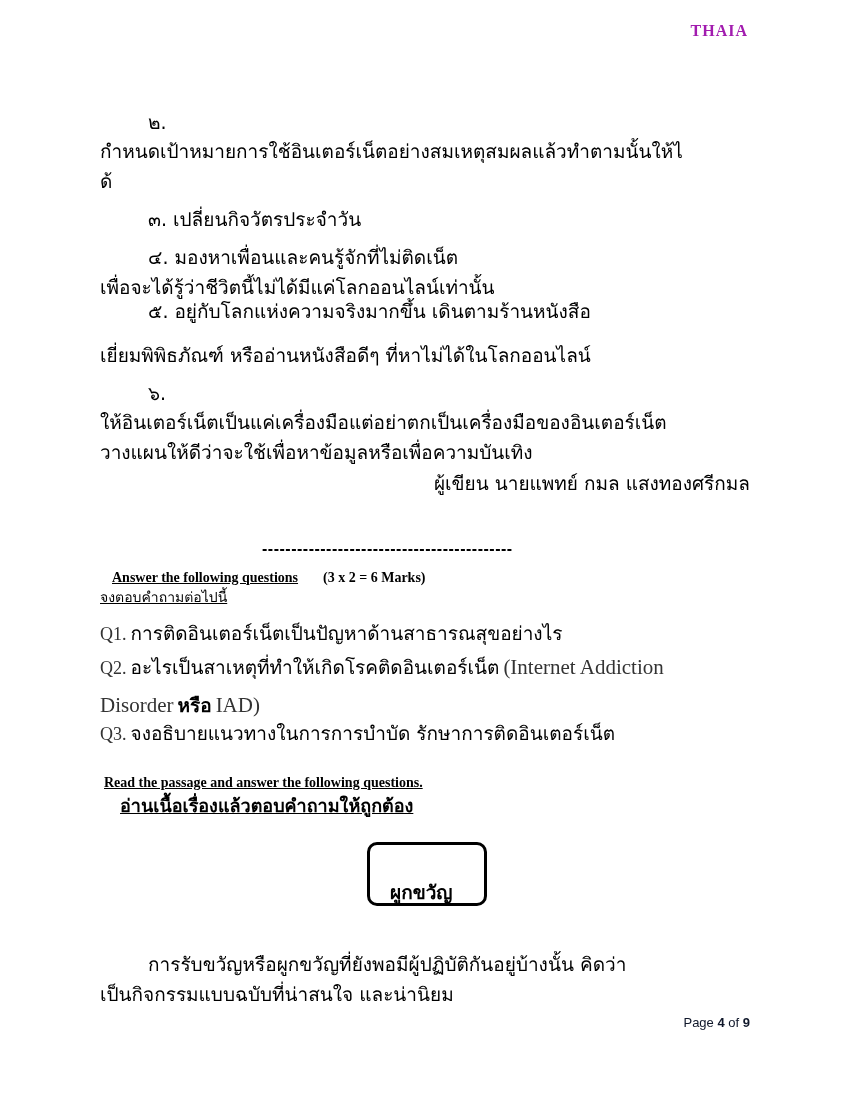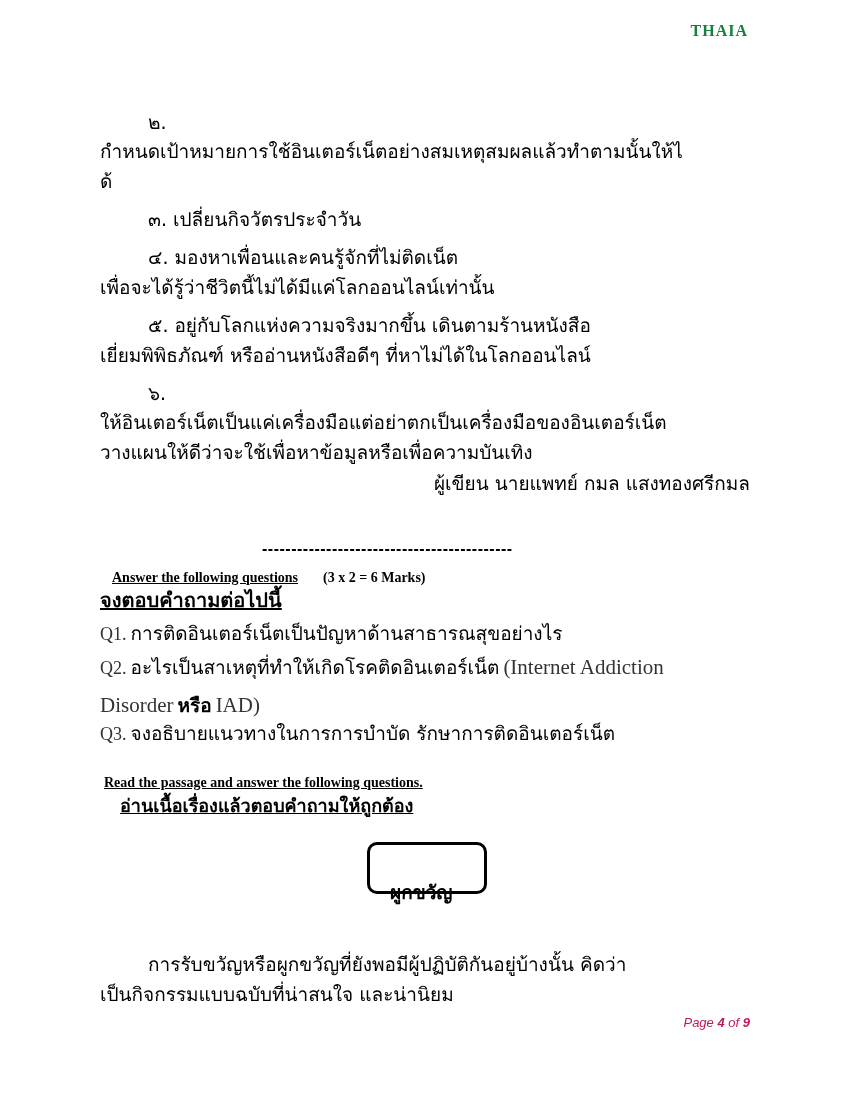--- a/index.html
+++ b/index.html
@@ -1,64 +1,64 @@
 <!DOCTYPE html>
 <html><head>
   <meta charset="utf-8">
   <style>
     html, body { margin: 0; padding: 0; background: #ffffff; }
     body { width: 850px; height: 1100px; position: relative; overflow: hidden; color: #000; }
     .abs { position: absolute; white-space: nowrap; }
     .thai { font-family: "DejaVu Sans", sans-serif; font-size: 19px; line-height: 1; }
     .serif { font-family: "Liberation Serif", serif; }
-    .header { right: 102px; top: 22px; font-size: 16px; font-weight: bold; color: #15803d; letter-spacing: 1px; }
+    .header { right: 102px; top: 22px; font-size: 16px; font-weight: bold; color: #a21caf; letter-spacing: 1px; }
     .dashes { left: 262px; top: 540px; font-family: "Liberation Sans", sans-serif; font-size: 16px; font-weight: bold; letter-spacing: 0.5px; }
     .q-heading { left: 112px; top: 570px; font-size: 14px; font-weight: bold; }
     .q-heading .ul { text-decoration: underline; }
     .ul { text-decoration: underline; }
     .qnum { font-family: "Liberation Serif", serif; font-size: 18px; color: #333; }
     .en-inline { font-family: "Liberation Serif", serif; font-size: 21px; color: #333; }
     .bold { font-weight: bold; }
-    .title-box { left: 367px; top: 842px; width: 120px; height: 52px; border: 3px solid #000; border-radius: 10px; box-sizing: border-box; }
+    .title-box { left: 367px; top: 842px; width: 120px; height: 64px; border: 3px solid #000; border-radius: 10px; box-sizing: border-box; }
     .title-box span { position: absolute; left: 20px; top: 32px; font-family: "DejaVu Sans", sans-serif; font-size: 19px; font-weight: bold; }
-    .footer { right: 100px; top: 1015px; font-family: "Liberation Sans", sans-serif; font-size: 13px; color: #be185d; font-style: italic; }
+    .footer { right: 100px; top: 1015px; font-family: "Liberation Sans", sans-serif; font-size: 13px; color: #0f172a; }
   </style>
 </head>
 <body>
 
 <div>
 
   <div class="abs serif header">THAIA</div>
 
   <div class="abs thai" style="left:148px; top:113px;">๒.</div>
   <div class="abs thai" style="left:100px; top:142px;">กำหนดเป้าหมายการใช้อินเตอร์เน็ตอย่างสมเหตุสมผลแล้วทำตามนั้นให้ไ</div>
   <div class="abs thai" style="left:100px; top:172px;">ด้</div>
 
   <div class="abs thai" style="left:148px; top:210px;">๓. เปลี่ยนกิจวัตรประจำวัน</div>
 
   <div class="abs thai" style="left:148px; top:248px;">๔. มองหาเพื่อนและคนรู้จักที่ไม่ติดเน็ต</div>
   <div class="abs thai" style="left:100px; top:278px;">เพื่อจะได้รู้ว่าชีวิตนี้ไม่ได้มีแค่โลกออนไลน์เท่านั้น</div>
 
-  <div class="abs thai" style="left:148px; top:316px;">๕. อยู่กับโลกแห่งความจริงมากขึ้น เดินตามร้านหนังสือ</div>
+  <div class="abs thai" style="left:148px; top:302px;">๕. อยู่กับโลกแห่งความจริงมากขึ้น เดินตามร้านหนังสือ</div>
   <div class="abs thai" style="left:100px; top:346px;">เยี่ยมพิพิธภัณฑ์ หรืออ่านหนังสือดีๆ ที่หาไม่ได้ในโลกออนไลน์</div>
 
   <div class="abs thai" style="left:148px; top:384px;">๖.</div>
   <div class="abs thai" style="left:100px; top:413px;">ให้อินเตอร์เน็ตเป็นแค่เครื่องมือแต่อย่าตกเป็นเครื่องมือของอินเตอร์เน็ต</div>
   <div class="abs thai" style="left:100px; top:443px;">วางแผนให้ดีว่าจะใช้เพื่อหาข้อมูลหรือเพื่อความบันเทิง</div>
 
   <div class="abs thai" style="right:100px; top:474px;">ผู้เขียน นายแพทย์ กมล แสงทองศรีกมล</div>
 
   <div class="abs dashes">-------------------------------------------</div>
 
   <div class="abs serif q-heading">
     <span class="ul">Answer the following questions</span>
     <span style="display:inline-block; width:18px;"></span>
     <span>(3 x 2 = 6 Marks)</span>
   </div>
-  <div class="abs thai ul" style="left:100px; top:590px; font-size:20px;font-weight:bold;">จงตอบคำถามต่อไปนี้</div>
+  <div class="abs thai ul" style="left:100px; top:590px; font-size:14px;">จงตอบคำถามต่อไปนี้</div>
 
   <div class="abs" style="left:100px; top:624px;">
     <span class="qnum">Q1.</span>
     <span class="thai">การติดอินเตอร์เน็ตเป็นปัญหาด้านสาธารณสุขอย่างไร</span>
   </div>
 
   <div class="abs" style="left:100px; top:655px;">
     <span class="qnum">Q2.</span>
     <span class="thai">อะไรเป็นสาเหตุที่ทำให้เกิดโรคติดอินเตอร์เน็ต</span>
     <span class="en-inline">(Internet Addiction</span>

